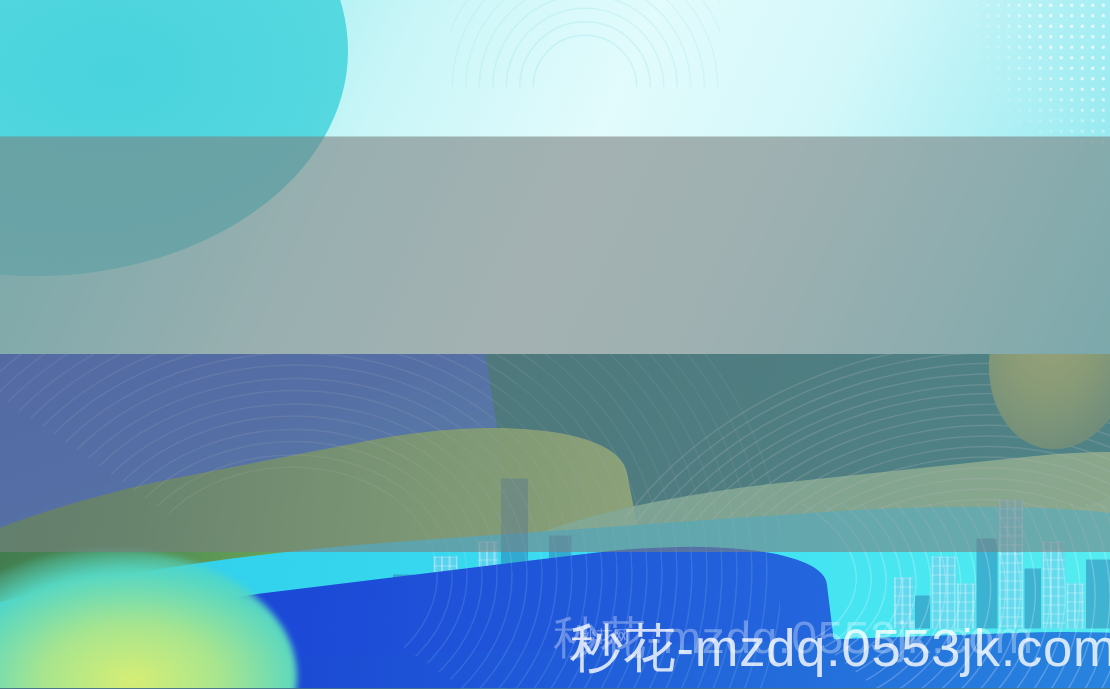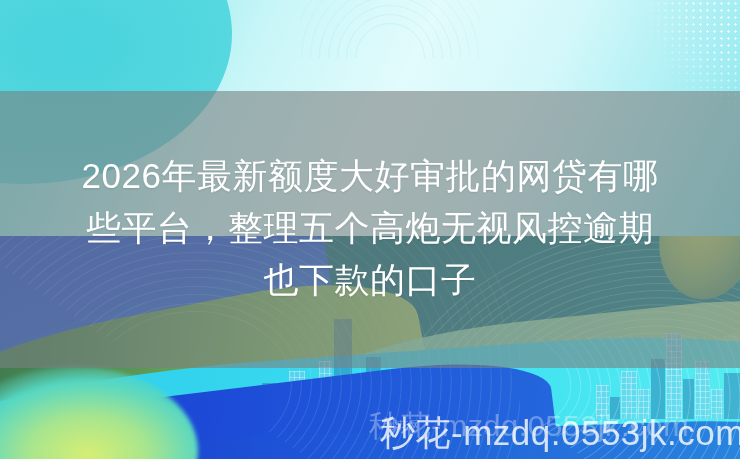--- a/index.html
+++ b/index.html
@@ -273,21 +273,18 @@
         <i style="width: 620px; height: 507px; left: 120px; top: 46.5px; border-width: 1px; border-top-color: rgba(255, 255, 255, 0.22); border-right-color: rgba(210, 250, 255, 0.18); opacity: 0.7; transform: rotate(-4deg);"></i>
         <i style="width: 640px; height: 524px; left: 110px; top: 38px; border-width: 1px; border-top-color: rgba(255, 255, 255, 0.22); border-right-color: rgba(210, 250, 255, 0.18); opacity: 0.7; transform: rotate(-4deg);"></i>
         <i style="width: 660px; height: 541px; left: 100px; top: 29.5px; border-width: 1px; border-top-color: rgba(255, 255, 255, 0.22); border-right-color: rgba(210, 250, 255, 0.18); opacity: 0.7; transform: rotate(-4deg);"></i>
       </div>
 
     <div id="glow"></div>
   </div>
 
   <div id="overlay"></div>
 
-  <div id="title">2026年最新额度大好审批的网贷有哪
-些平台，整理五个高炮无视风控逾期
-也下款的口子</div>
 
   <div id="wm-ghost">秒花-mzdq.0553jk.com</div>
   <div id="wm-tiny">秒花网</div>
   <div id="wm-main">秒花-mzdq.0553jk.com</div>
 
 </div>
 
 </body></html>

